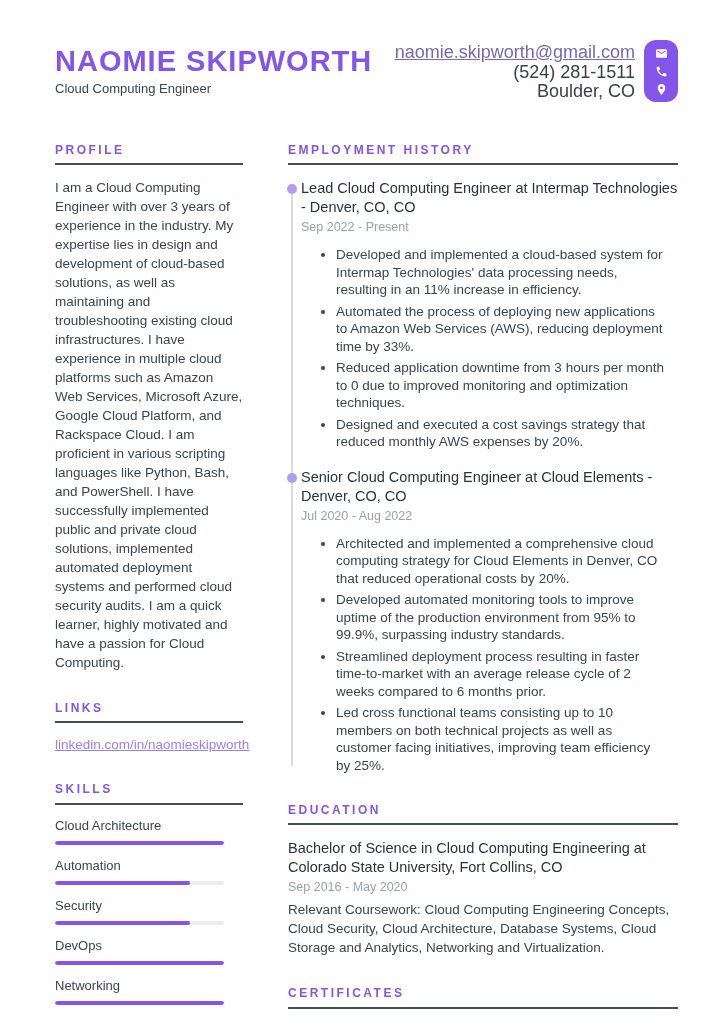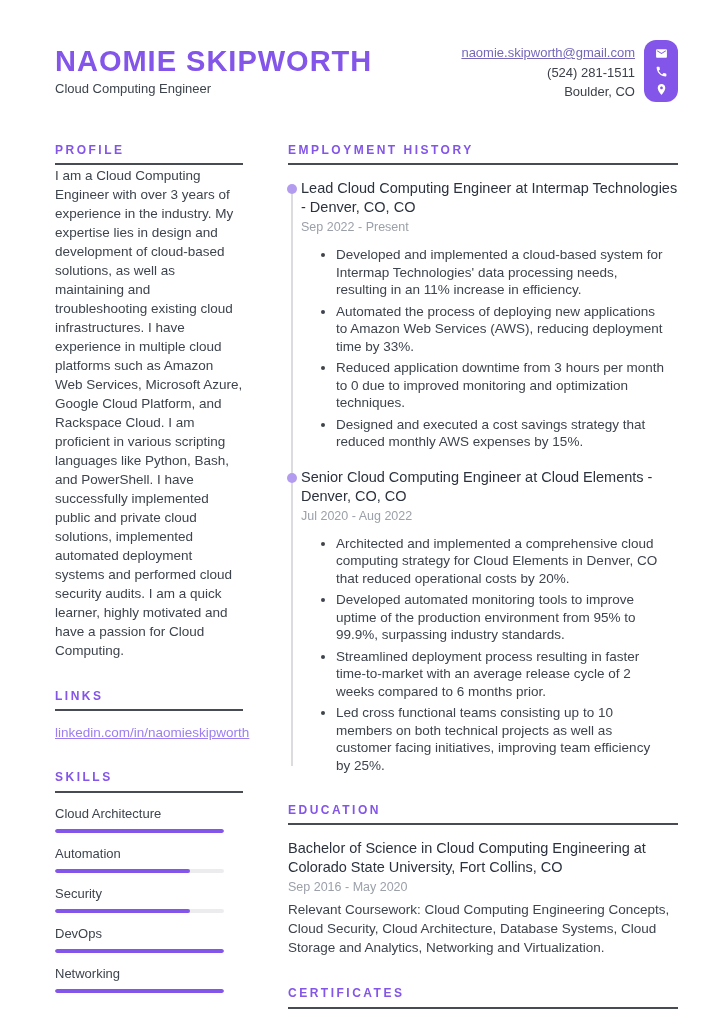--- a/index.html
+++ b/index.html
@@ -22,40 +22,40 @@
   }
   .page{padding:40px 46px 0 55px;}
   
   .header{display:flex;justify-content:space-between;align-items:flex-start;}
   .name{
     margin:6px 0 5px;font-size:29px;font-weight:bold;letter-spacing:1px;
     color:var(--accent);line-height:1.05;
   }
   .subtitle{font-size:13px;color:var(--text);}
   .hright{display:flex;gap:9px;}
-  .contact{text-align:right;font-size:13px;line-height:19.5px;padding-top:3px;}
+  .contact{text-align:right;font-size:18px;line-height:19.5px;padding-top:3px;}
   .contact a{color:var(--email);text-decoration:underline;}
   .contact div{color:#3C4049;}
   .iconbar{
     width:34px;height:62px;background:var(--accent);border-radius:12px;
     display:flex;flex-direction:column;align-items:center;justify-content:center;gap:5px;
   }
   .iconbar svg{width:13px;height:13px;display:block;}
   
   .columns{display:flex;margin-top:42px;}
   .left{width:188px;flex:none;margin-right:45px;}
   .right{flex:1;min-width:0;}
   .sec-head{
     font-size:12px;font-weight:bold;letter-spacing:2.5px;color:var(--accent);
     line-height:1.1;
   }
   .rule{border-bottom:2px solid var(--rule);margin-top:6px;}
   section{margin-bottom:30px;}
   
-  .profile-text{font-size:13.5px;line-height:19px;margin:1px 0 0;}
+  .profile-text{font-size:13.5px;line-height:19px;margin:13px 0 0;}
   .link-item{display:inline-block;margin-top:14px;font-size:13.5px;color:var(--link);text-decoration:underline;}
   .skill{margin-top:13px;}
   .skill-name{font-size:13px;margin-bottom:8px;}
   .bar{width:169px;height:4px;background:var(--track);border-radius:2px;overflow:hidden;}
   .bar-fill{height:100%;background:var(--accent);border-radius:2px;}
   
   .jobs{position:relative;padding-left:13px;margin-top:14px;}
   .jobs::before{
     content:"";position:absolute;left:3px;top:12px;bottom:8px;width:2px;background:var(--timeline);
   }
@@ -170,21 +170,21 @@
         <div class="jobs">
 
           <div class="job">
             <span class="job-dot"></span>
             <h3 class="item-title">Lead Cloud Computing Engineer at Intermap Technologies - Denver, CO, CO</h3>
             <div class="dates">Sep 2022 - Present</div>
             <ul class="bullets">
               <li>Developed and implemented a cloud-based system for Intermap Technologies' data processing needs, resulting in an 11% increase in efficiency.</li>
               <li>Automated the process of deploying new applications to Amazon Web Services (AWS), reducing deployment time by 33%.</li>
               <li>Reduced application downtime from 3 hours per month to 0 due to improved monitoring and optimization techniques.</li>
-              <li>Designed and executed a cost savings strategy that reduced monthly AWS expenses by 15%.</li>
+              <li>Designed and executed a cost savings strategy that reduced monthly AWS expenses by 20%.</li>
             </ul>
           </div>
 
           <div class="job">
             <span class="job-dot"></span>
             <h3 class="item-title">Senior Cloud Computing Engineer at Cloud Elements - Denver, CO, CO</h3>
             <div class="dates">Jul 2020 - Aug 2022</div>
             <ul class="bullets">
               <li>Architected and implemented a comprehensive cloud computing strategy for Cloud Elements in Denver, CO that reduced operational costs by 20%.</li>
               <li>Developed automated monitoring tools to improve uptime of the production environment from 95% to 99.9%, surpassing industry standards.</li>

